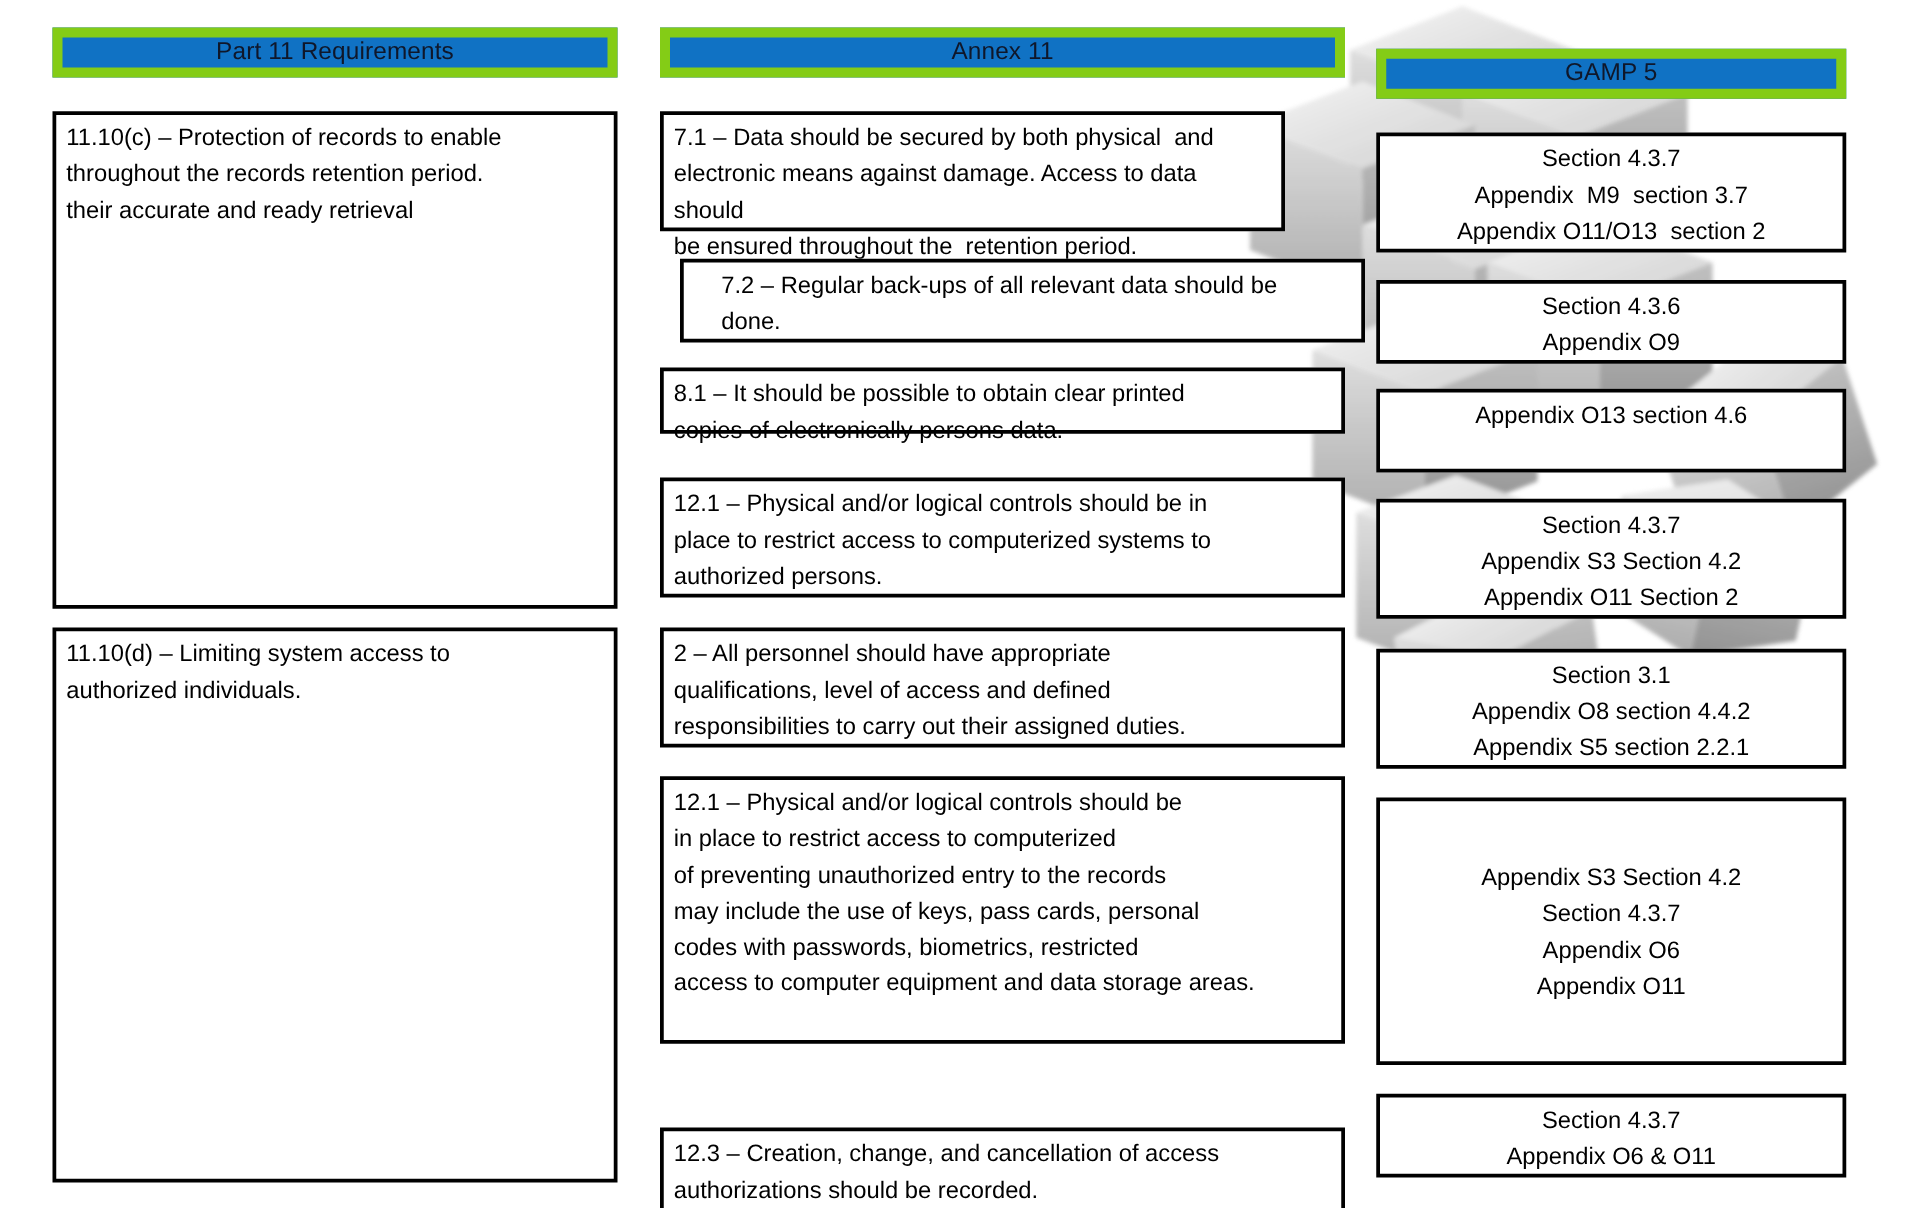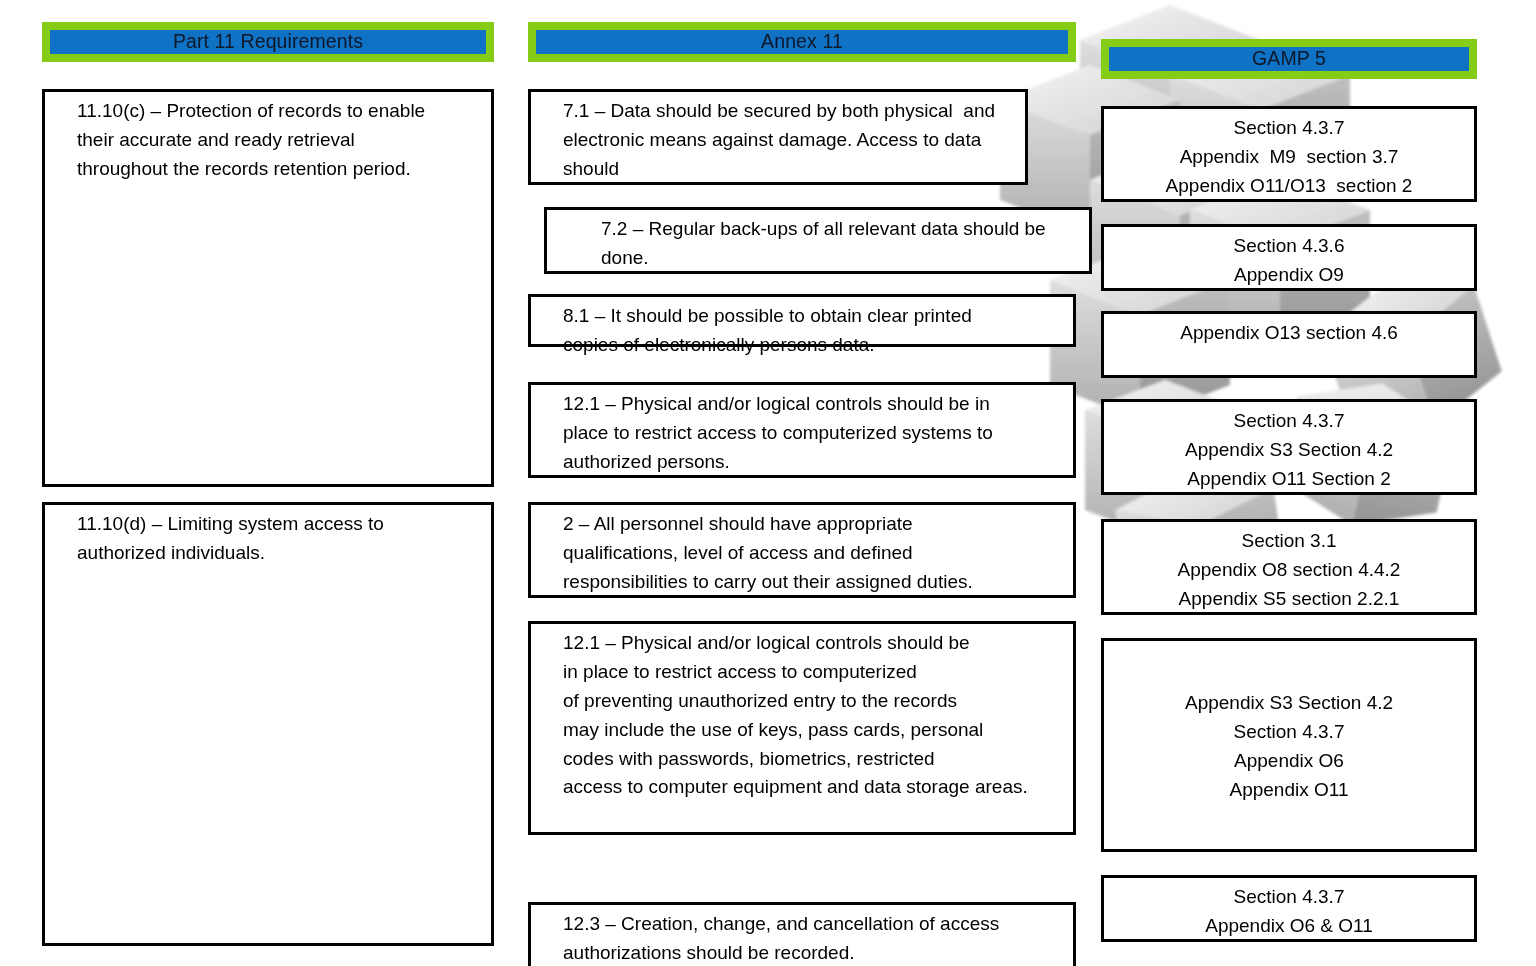--- a/index.html
+++ b/index.html
@@ -63,21 +63,21 @@
     border: 3px solid #000000;
     box-sizing: border-box;
     padding: 5px 8px 6px 8px;
     font-size: 19px;
     line-height: 1.52;
     position: relative;
   }
   .cell.left  { text-align: left; }
   .cell.center{ text-align: center; }
   .cell .line { white-space: pre; }
-  .cell.left .line { white-space: pre-wrap; margin-left: 24px; }
+  .cell.left .line { white-space: pre-wrap; }
 </style>
 </head>
 <body>
 
 <svg id="cubes-art" viewBox="0 0 620 660" xmlns="http://www.w3.org/2000/svg">
   <defs>
     <linearGradient id="fTop" x1="0" y1="0" x2="1" y2="1">
       <stop offset="0%" stop-color="#f2f2f2"></stop>
         <stop offset="100%" stop-color="#c9c9c9"></stop>
     </linearGradient>
@@ -153,38 +153,39 @@
 
 <div class="board">
 
   <div class="column" id="col-part11">
     <div class="col-header">
       <span>Part 11 Requirements</span>
     </div>
 
     <div class="cell left" style="position:absolute; top:67px; left:0; width:452px; height:398px;">
       <div class="line">11.10(c) – Protection of records to enable</div>
+      <div class="line">throughout the records retention period.</div>
       <div class="line">their accurate and ready retrieval</div>
-      <div class="line">throughout the records retention period.</div>
     </div>
 
     <div class="cell left" style="position:absolute; top:480px; left:0; width:452px; height:444px;">
       <div class="line">11.10(d) – Limiting system access to</div>
       <div class="line">authorized individuals.</div>
     </div>
   </div>
 
   <div class="column" id="col-annex">
     <div class="col-header">
       <span>Annex 11</span>
     </div>
 
     <div class="cell left" style="position:absolute; top:67px; left:0; width:500px; height:96px;">
       <div class="line">7.1 – Data should be secured by both physical  and</div>
       <div class="line">electronic means against damage. Access to data should</div>
+      <div class="line">be ensured throughout the  retention period.</div>
     </div>
 
     <div class="cell left" style="position:absolute; top:185px; left:16px; width:548px; height:67px;padding-left:30px;">
       <div class="line">7.2 – Regular back-ups of all relevant data should be</div>
       <div class="line">done.</div>
     </div>
 
     <div class="cell left" style="position:absolute; top:272px; left:0; width:548px; height:53px;">
       <div class="line">8.1 – It should be possible to obtain clear printed</div>
       <div class="line">copies of electronically persons data.</div>

